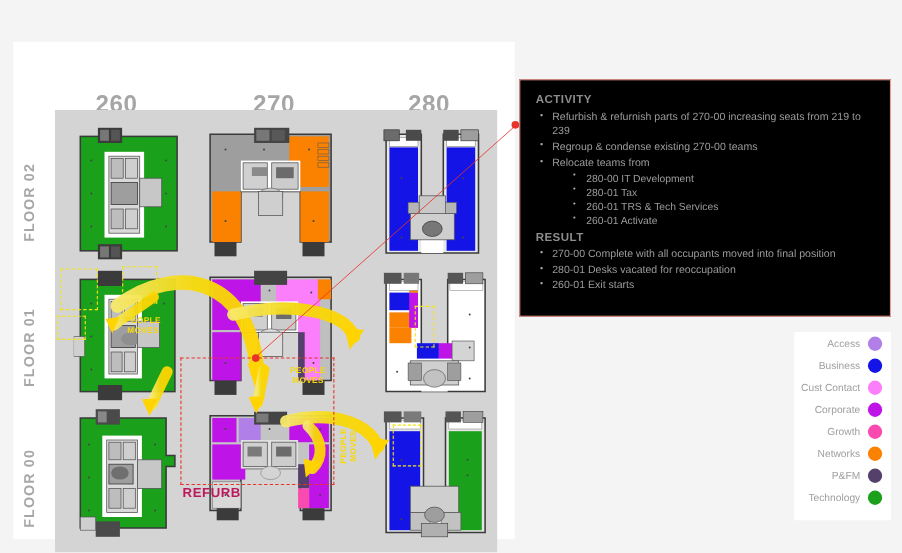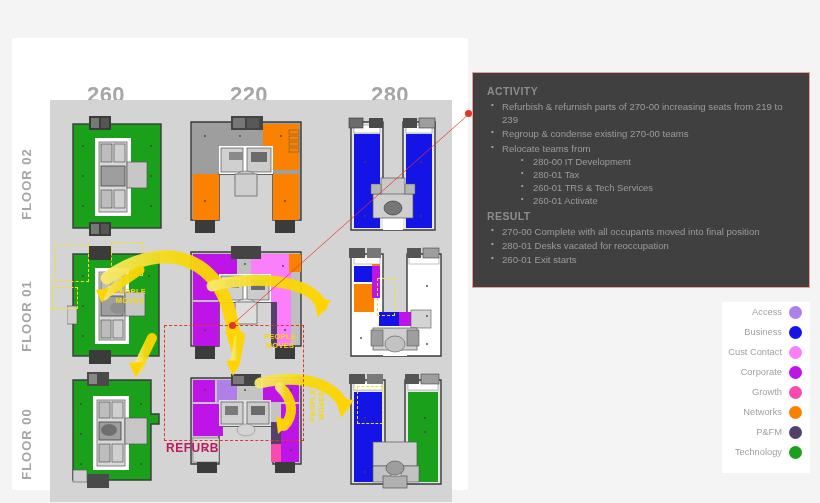--- a/index.html
+++ b/index.html
@@ -70,21 +70,21 @@
   
   .pm-label{
     position:absolute;font-size:7.5px;font-weight:bold;color:#f5d90a;
     line-height:1.25;letter-spacing:0.3px;text-align:center;
   }
   .pm-label.rot{transform:rotate(-90deg);transform-origin:center center;}
 
   
   .callout{
     position:absolute;left:472px;top:72px;width:338px;height:216px;
-    background:#404040;border:1.3px solid #ef9a92;box-sizing:border-box;
+    background:#000000;border:1.3px solid #ef9a92;box-sizing:border-box;
     padding:12px 12px 8px 14px;
   }
   .callout h4{
     margin:0 0 3px 0;font-size:10.5px;font-weight:bold;color:#8c8c8c;
     letter-spacing:0.4px;
   }
   .callout h4.second{margin-top:2px;}
   .callout ul{margin:0;padding:0;list-style:none;}
   .callout li{
     font-size:9.6px;color:#9b9b9b;line-height:1.38;
@@ -115,21 +115,21 @@
   .lead-line{position:absolute;pointer-events:none;}
 </style>
 </head>
 <body>
 
 <div id="stage">
 
   <div class="card">
 
     <div class="col-head c0">260</div>
-    <div class="col-head c1">220</div>
+    <div class="col-head c1">270</div>
     <div class="col-head c2">280</div>
 
     <div class="row-label r0">FLOOR 02</div>
     <div class="row-label r1">FLOOR 01</div>
     <div class="row-label r2">FLOOR 00</div>
 
     <div class="matrix-panel"></div>
 
     <div class="plan" style="left:55px;top:78px;">
       <svg width="105" height="120" viewBox="0 0 105 120">

